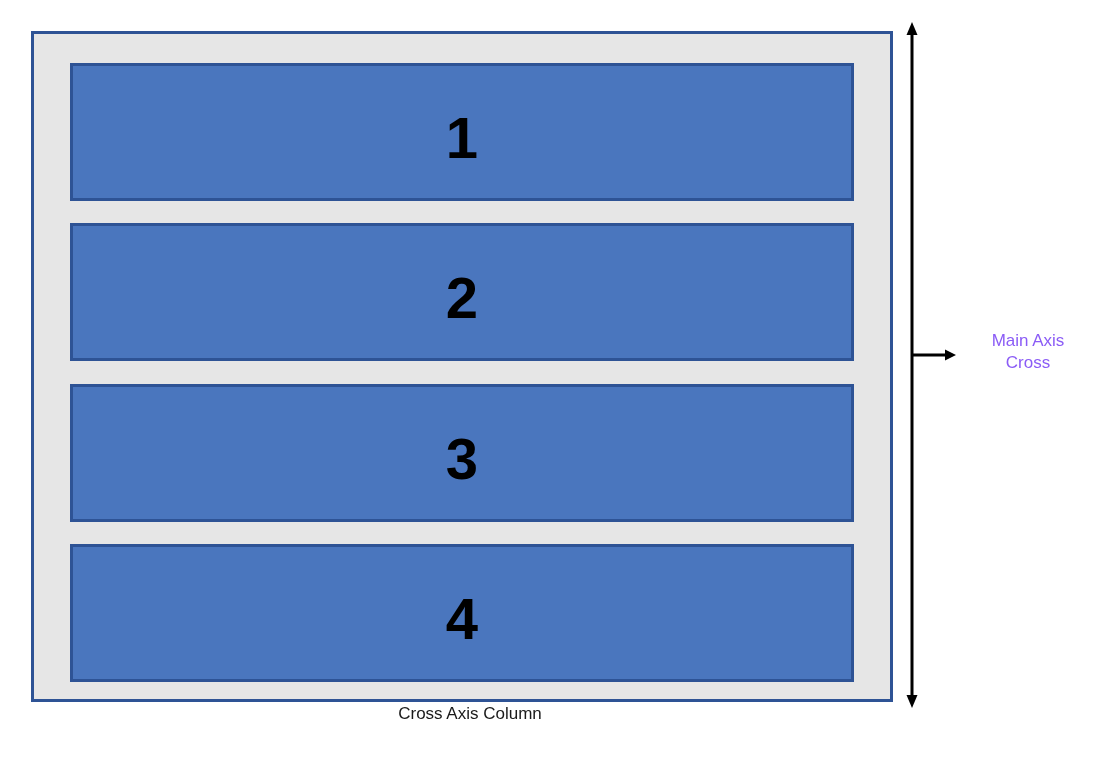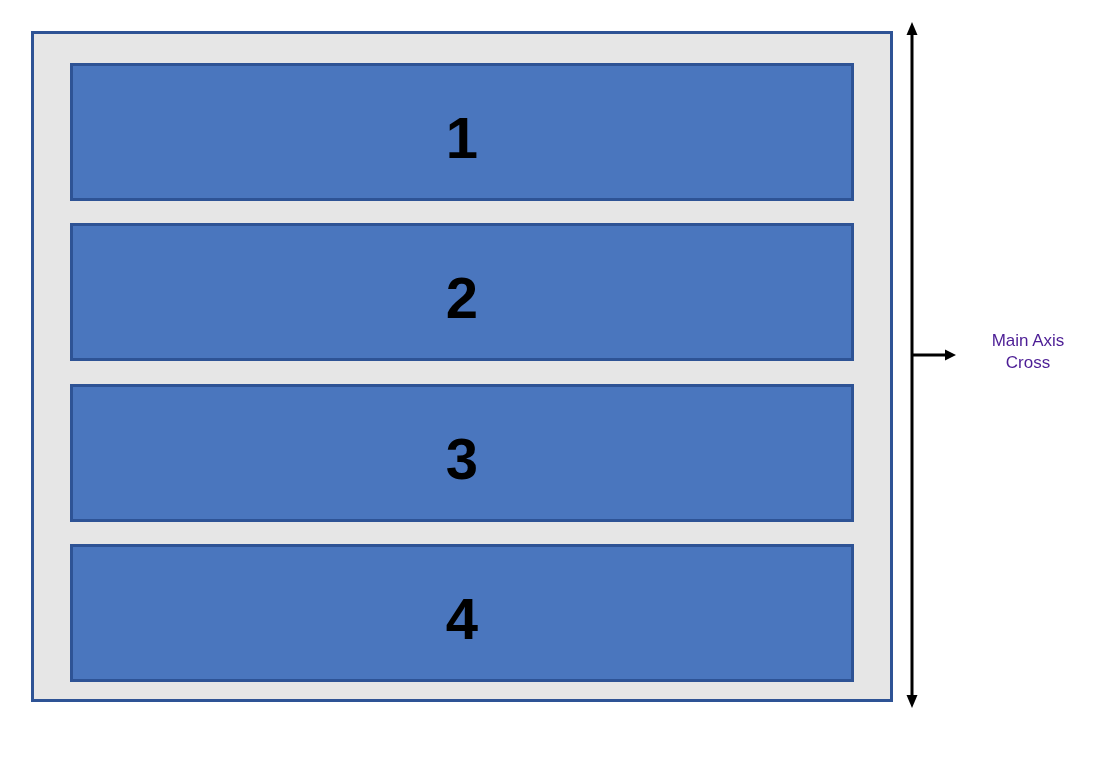--- a/index.html
+++ b/index.html
@@ -82,21 +82,21 @@
     height: 694px;
   }
 
   .main-axis-caption {
     position: absolute;
     left: 958px;
     top: 330px;
     width: 140px;
     text-align: center;
     font-size: 17px;
-    color: #4c1d95;
+    color: #8b5cf6;
     line-height: 1.32;
   }
   .main-axis-caption .line { display: block; }
 </style>
 </head>
 <body>
 
 <div class="diagram-canvas">
 
   <div class="flex-container">
@@ -112,20 +112,21 @@
     <div class="flex-item">
       <span class="flex-item-label">3</span>
     </div>
 
     <div class="flex-item">
       <span class="flex-item-label">4</span>
     </div>
 
   </div>
 
+  <div class="cross-axis-caption">Cross Axis Column</div>
 
   <svg class="main-axis-arrow" viewBox="0 0 70 694">
 
     <line x1="12" y1="13" x2="12" y2="681" stroke="#000000" stroke-width="3"></line>
 
     <polygon points="12,4 6.5,17 17.5,17" fill="#000000"></polygon>
 
     <polygon points="12,690 6.5,677 17.5,677" fill="#000000"></polygon>
 
     <line x1="12" y1="337" x2="49" y2="337" stroke="#000000" stroke-width="3"></line>

